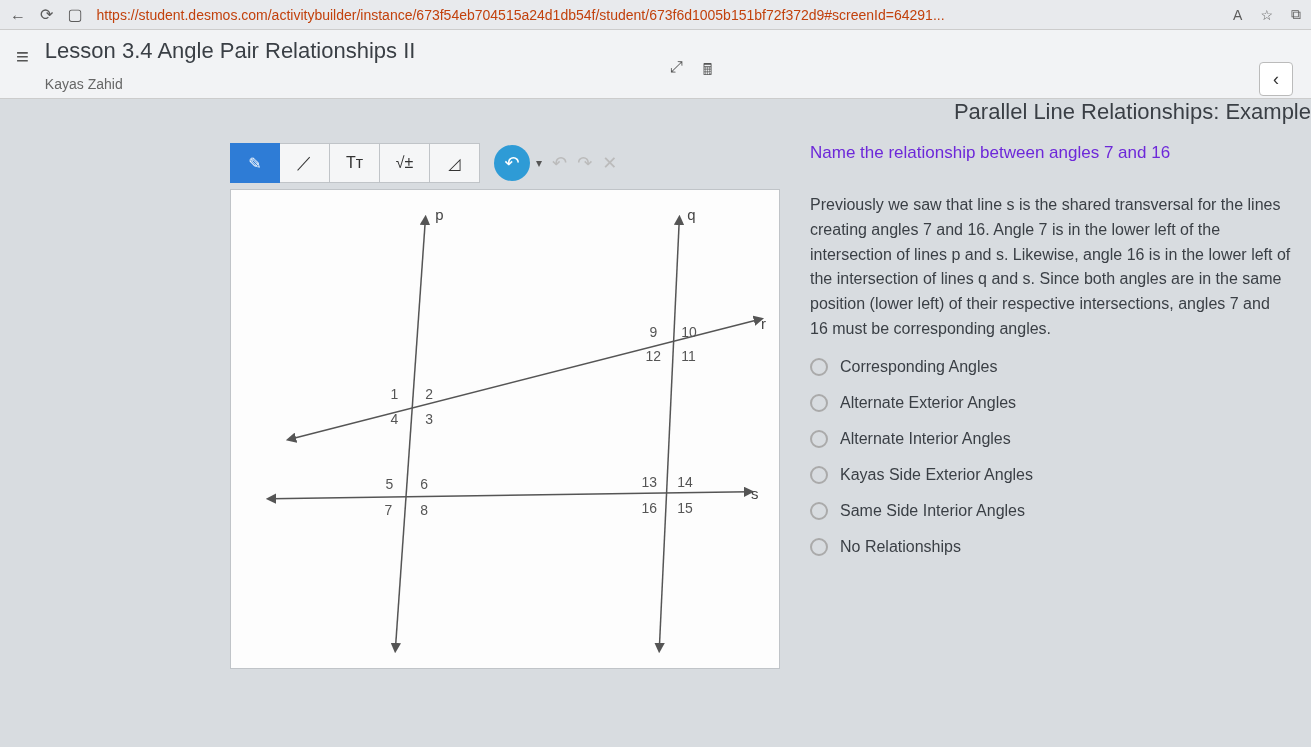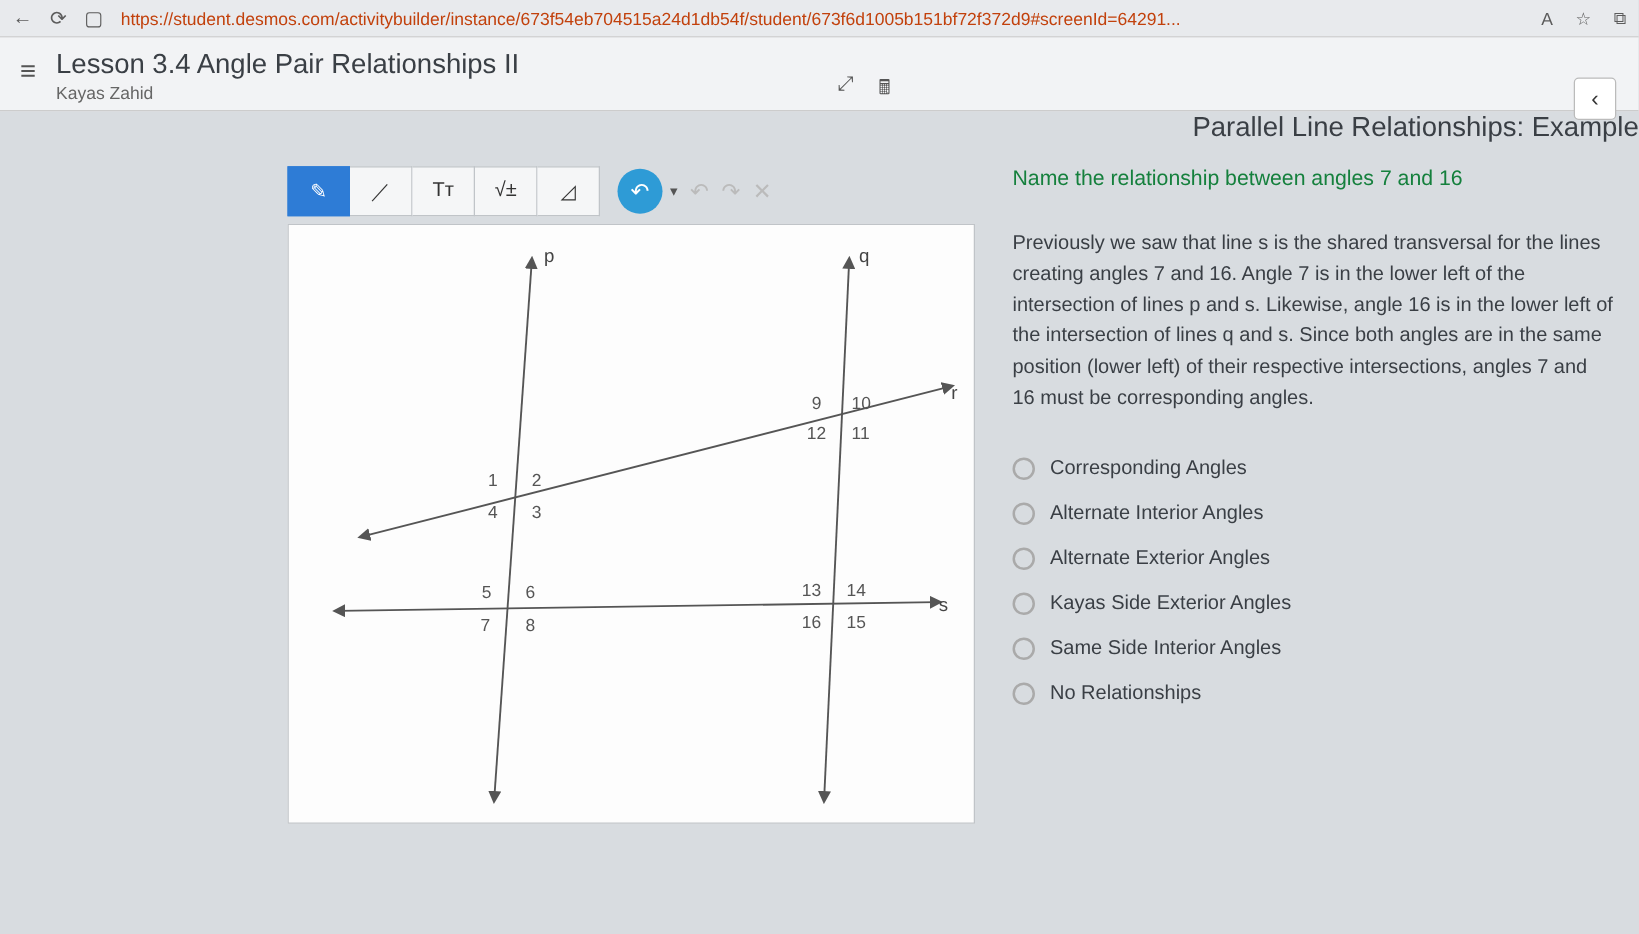--- a/index.html
+++ b/index.html
@@ -6,21 +6,21 @@
 body { background:#d8dce0; width:1311px; height:747px; overflow:hidden; color:#333; }
 
 .browser-bar { height:30px; display:flex; align-items:center; padding:0 10px; gap:14px; color:#5c5c5c; background:#e8eaed; border-bottom:1px solid #ccc;}
 .browser-bar .url { font-size:14px; color:#c2410c; flex:0 0 auto; }
 .browser-icons { margin-left:auto; display:flex; gap:18px; align-items:center; font-size:14px; color:#5c5c5c;}
 .browser-icons span { cursor:default; }
 
 .app-header { display:flex; align-items:flex-start; padding:8px 16px 6px 16px; background:#f2f3f5; border-bottom:1px solid #ccc; position:relative;}
 .hamburger { font-size:22px; color:#555; margin-right:16px; margin-top:6px; cursor:pointer;}
 .title-block .lesson-title { font-size:22px; color:#3a3f45; font-weight:400;text-align:right;}
-.title-block .student-name { font-size:14px; color:#666; margin-top:2px;}
+.title-block .student-name { font-size:14px; color:#666; margin-top:12px;}
 .header-tools { position:absolute; left:670px; top:28px; display:flex; gap:20px; color:#555; font-size:16px;}
 .prev-btn { position:absolute; right:18px; top:32px; width:34px; height:34px; border:1px solid #bbb; border-radius:4px; background:#fff; display:flex; align-items:center; justify-content:center; font-size:18px; color:#333; cursor:pointer;}
 
 .content { display:flex; padding:10px 0 0 0; }
 .left-col { width:800px; }
 .right-col { flex:1; padding:0 20px 0 10px;}
 
 .content-title { font-size:22px; color:#3a3f45; margin:0 0 8px 0; text-align:right; padding-left:610px; font-weight:400;}
 
 .toolbar-row { display:flex; align-items:center; gap:0; padding-left:230px; margin-bottom:6px;}
@@ -29,22 +29,22 @@
 .tool-btn + .tool-btn { border-left:none; }
 .round-btn { width:36px; height:36px; border-radius:50%; background:#2e9bd6; color:#fff; display:flex; align-items:center; justify-content:center; margin-left:14px; font-size:18px; cursor:pointer;}
 .soft-btn { color:#bbb; font-size:18px; margin-left:10px; cursor:pointer;}
 .dropdown-caret { color:#555; font-size:12px; margin-left:6px;}
 
 .canvas { width:550px; height:480px; border:1px solid #c0c4c8; background:#fdfdfd; margin-left:230px; position:relative;}
 .canvas svg { width:100%; height:100%; }
 .canvas text { font-size:14px; fill:#555; font-family:Arial; }
 .canvas .lbl { font-size:15px; fill:#444; }
 
-.question { font-size:17px; color:#15803d; margin:0 0 30px 0; }
-.explain { font-size:16px; color:#3a3f45; line-height:1.55; margin-bottom:34px;}
+.question { font-size:17px; color:#6d28d9; margin:0 0 30px 0; }
+.explain { font-size:16px; color:#3a3f45; line-height:1.55; margin-bottom:16px;}
 .options { display:flex; flex-direction:column; gap:18px; }
 .option { display:flex; align-items:center; gap:12px; font-size:16px; color:#3a3f45; cursor:pointer;}
 .radio { width:18px; height:18px; border:2px solid #aaa; border-radius:50%; flex:0 0 auto;}
 </style>
 </head>
 <body>
 
 <div class="browser-bar">
   <span>←</span>
   <span>⟳</span>
@@ -135,25 +135,25 @@
   <div class="right-col">
     <div class="question">Name the relationship between angles 7 and 16</div>
     <div class="explain">Previously we saw that line s is the shared transversal for the lines creating angles 7 and 16.  Angle 7 is in the lower left of the intersection of lines p and s.  Likewise, angle 16 is in the lower left of the intersection of lines q and s.  Since both angles are in the same position (lower left) of their respective intersections, angles 7 and 16 must be corresponding angles.</div>
     <div class="options">
       <div class="option">
           <span class="radio"></span>
           <span>Corresponding Angles</span>
         </div>
       <div class="option">
           <span class="radio"></span>
-          <span>Alternate Interior Angles</span>
+          <span>Alternate Exterior Angles</span>
         </div>
       <div class="option">
           <span class="radio"></span>
-          <span>Alternate Exterior Angles</span>
+          <span>Alternate Interior Angles</span>
         </div>
       <div class="option">
           <span class="radio"></span>
           <span>Kayas Side Exterior Angles</span>
         </div>
       <div class="option">
           <span class="radio"></span>
           <span>Same Side Interior Angles</span>
         </div>
       <div class="option">

